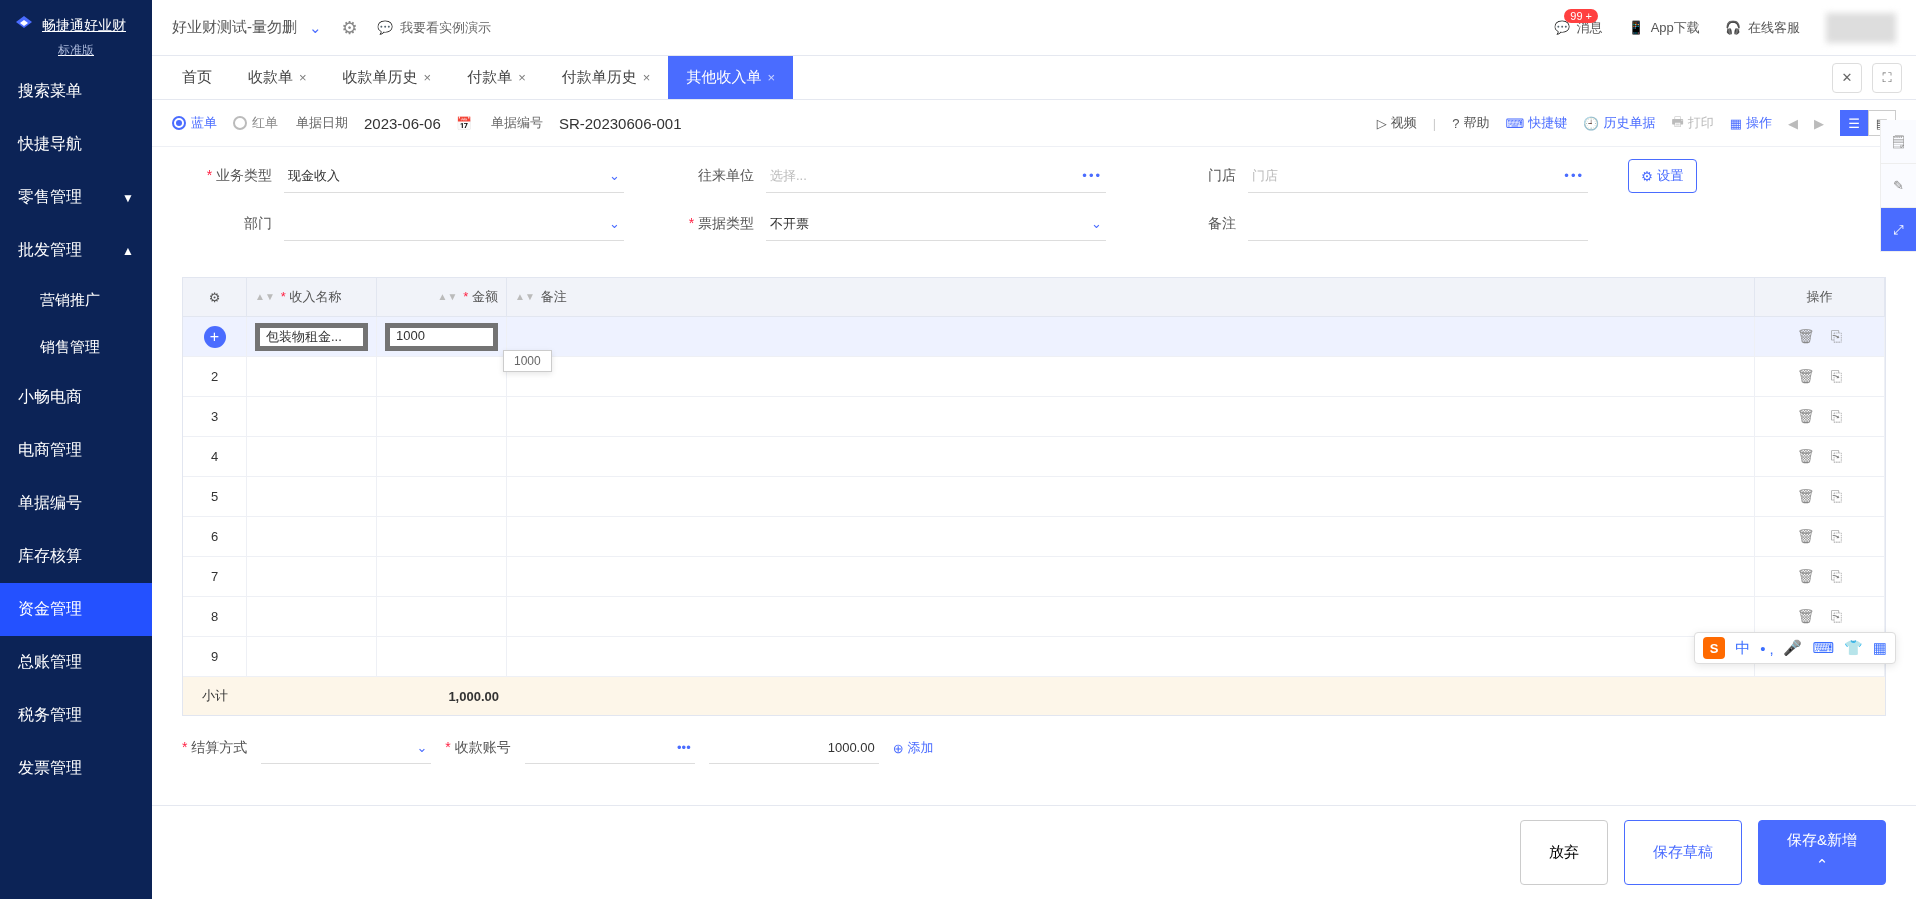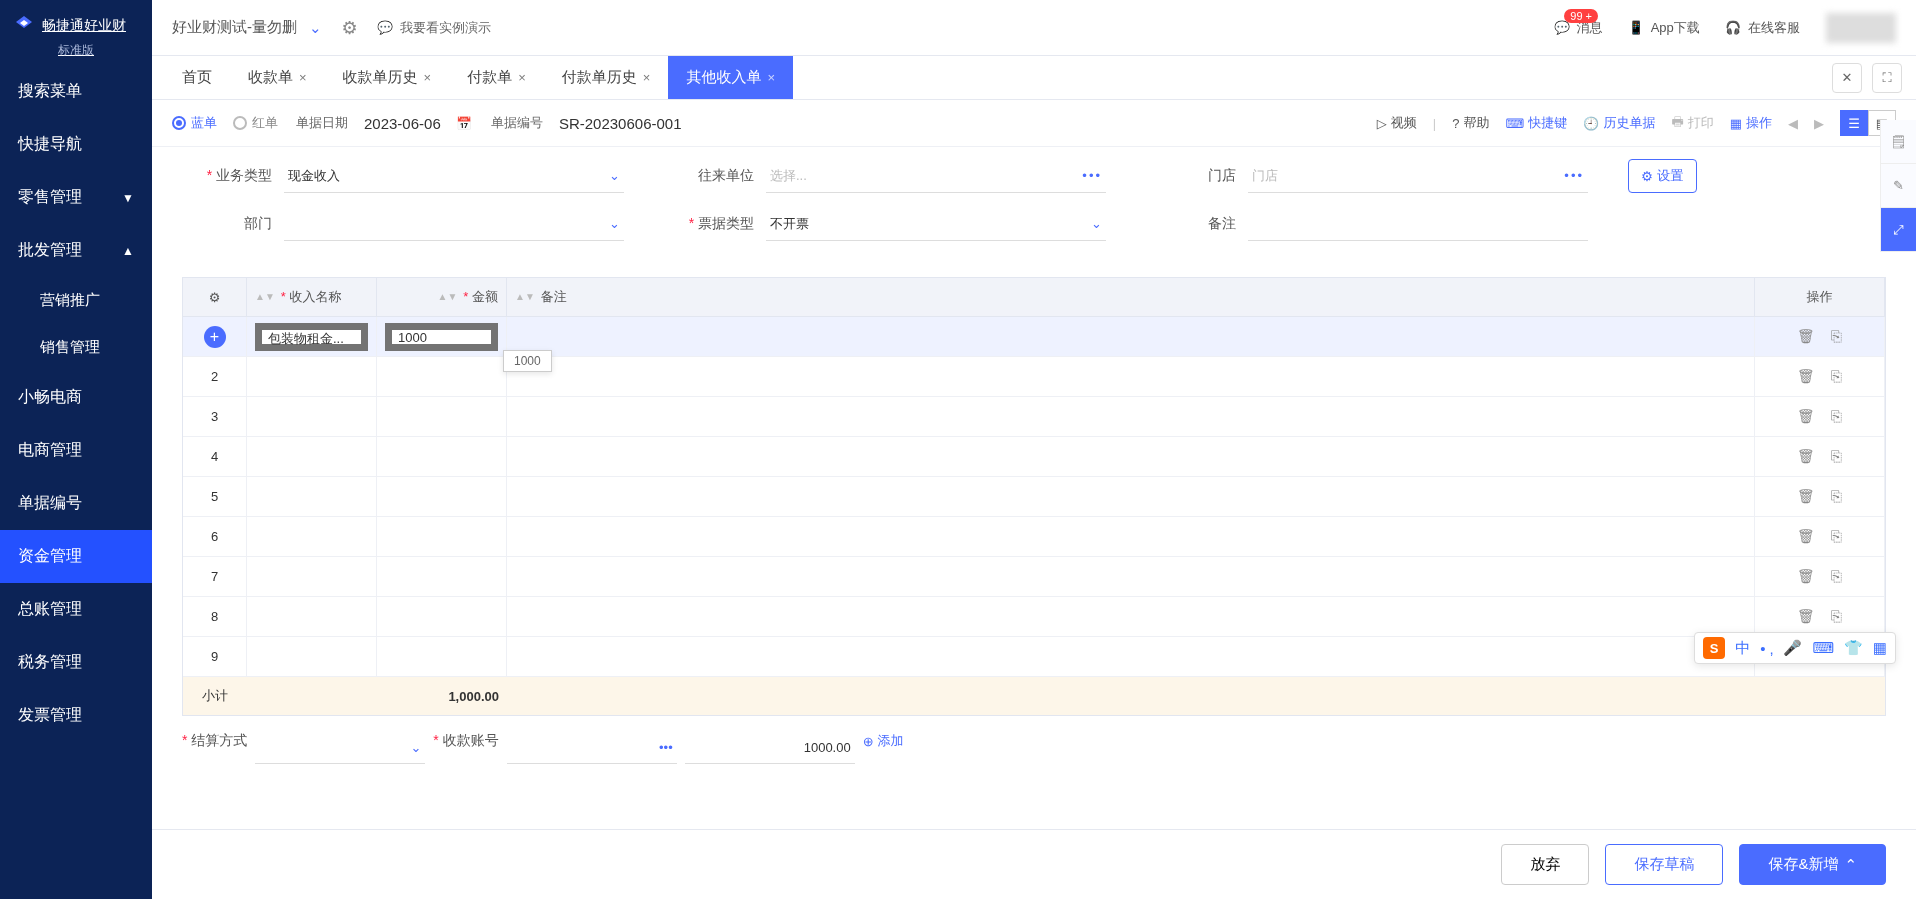--- a/index.html
+++ b/index.html
@@ -75,38 +75,38 @@
 .th .sort { color: #bbb; font-size: 10px; display: flex; flex-direction: column; line-height: 6px; }
 .c-idx { width: 64px; justify-content: center; }
 .c-name { width: 130px; }
 .c-amt { width: 130px; justify-content: flex-end; }
 .c-note { flex: 1; }
 .c-act { width: 130px; justify-content: center; }
 .tbody .tr { display: flex; border-bottom: 1px solid #eef0f5; height: 40px; }
 .tbody .tr.first { background: #eef2ff; }
 .td { padding: 8px; border-right: 1px solid #eef0f5; display: flex; align-items: center; }
 .add-circle { width: 22px; height: 22px; border-radius: 50%; background: #4a6cff; color: #fff; display: flex; align-items: center; justify-content: center; font-size: 16px; }
-.cell-inp { background: #fff; border: 7px solid #737373; height: 28px; padding: 0 6px; width: 100%; }
+.cell-inp { background: #fff; border: 5px solid #737373; height: 28px; padding: 0 6px; width: 100%; }
 .c-amt .cell-inp { text-align: left; }
 .tooltip { position: absolute; background: #fff; border: 1px solid #ccc; padding: 3px 10px; font-size: 12px; color: #666; box-shadow: 0 2px 6px rgba(0,0,0,.1); }
 .act-icons { display: flex; gap: 16px; color: #888; font-size: 14px; }
 .subtotal { display: flex; background: #fdf6e9; height: 38px; }
 .subtotal .td { border-right: none; }
 .sub-amt { font-weight: bold; }
 
 
-.settle-row { display: flex; align-items: flex-start; gap: 8px; padding: 16px 30px; }
+.settle-row { display: flex; align-items: center; gap: 14px; padding: 16px 30px; }
 .settle-inp { width: 170px; border-bottom: 1px solid #ddd; height: 32px; display: flex; align-items: center; justify-content: flex-end; padding: 0 4px; }
 .add-link { color: #4a6cff; display: flex; align-items: center; gap: 4px; cursor: pointer; }
 
 
 .footer { position: absolute; bottom: 0; left: 0; right: 0; padding: 14px 30px; border-top: 1px solid #e5e8f0; display: flex; justify-content: flex-end; gap: 16px; background: #fff; }
 .btn { padding: 10px 28px; border-radius: 4px; font-size: 15px; cursor: pointer; border: 1px solid #ccc; background: #fff; }
 .btn.outline-blue { border-color: #4a6cff; color: #4a6cff; }
-.btn.primary { background: #4a6cff; color: #fff; border-color: #4a6cff; display: flex; align-items: center; gap: 6px; }
+.btn.primary { background: #4a6cff; color: #fff; border-color: #4a6cff; display: flex; align-items: center; gap: 6px; flex-direction: column; }
 
 
 .gutter { position: absolute; right: 0; top: 120px; width: 36px; background: #fafbff; border-left: 1px solid #eee; display: flex; flex-direction: column; }
 .gutter .g { height: 44px; display: flex; align-items: center; justify-content: center; color: #888; border-bottom: 1px solid #eee; }
 .gutter .g.active { background: #4a6cff; color: #fff; }
 
 
 .ime { position: absolute; right: 20px; top: 632px; background: #fff; border: 1px solid #ddd; border-radius: 4px; display: flex; align-items: center; padding: 4px 8px; gap: 10px; box-shadow: 0 2px 8px rgba(0,0,0,.1); }
 .ime .s-logo { width: 22px; height: 22px; background: #ff6a00; border-radius: 4px; color: #fff; display: flex; align-items: center; justify-content: center; font-weight: bold; }
 .ime .i { color: #3b6eff; font-size: 15px; }
@@ -149,20 +149,23 @@
           <span>销售管理</span>
         </div>
         <div class="nav-item">
           <span>小畅电商</span>
         </div>
         <div class="nav-item">
           <span>电商管理</span>
         </div>
         <div class="nav-item">
           <span>单据编号</span>
+        </div>
+        <div class="nav-item">
+          <span>库存核算</span>
         </div>
         <div class="nav-item active">
           <span>资金管理</span>
         </div>
         <div class="nav-item">
           <span>总账管理</span>
         </div>
         <div class="nav-item">
           <span>税务管理</span>
         </div>

